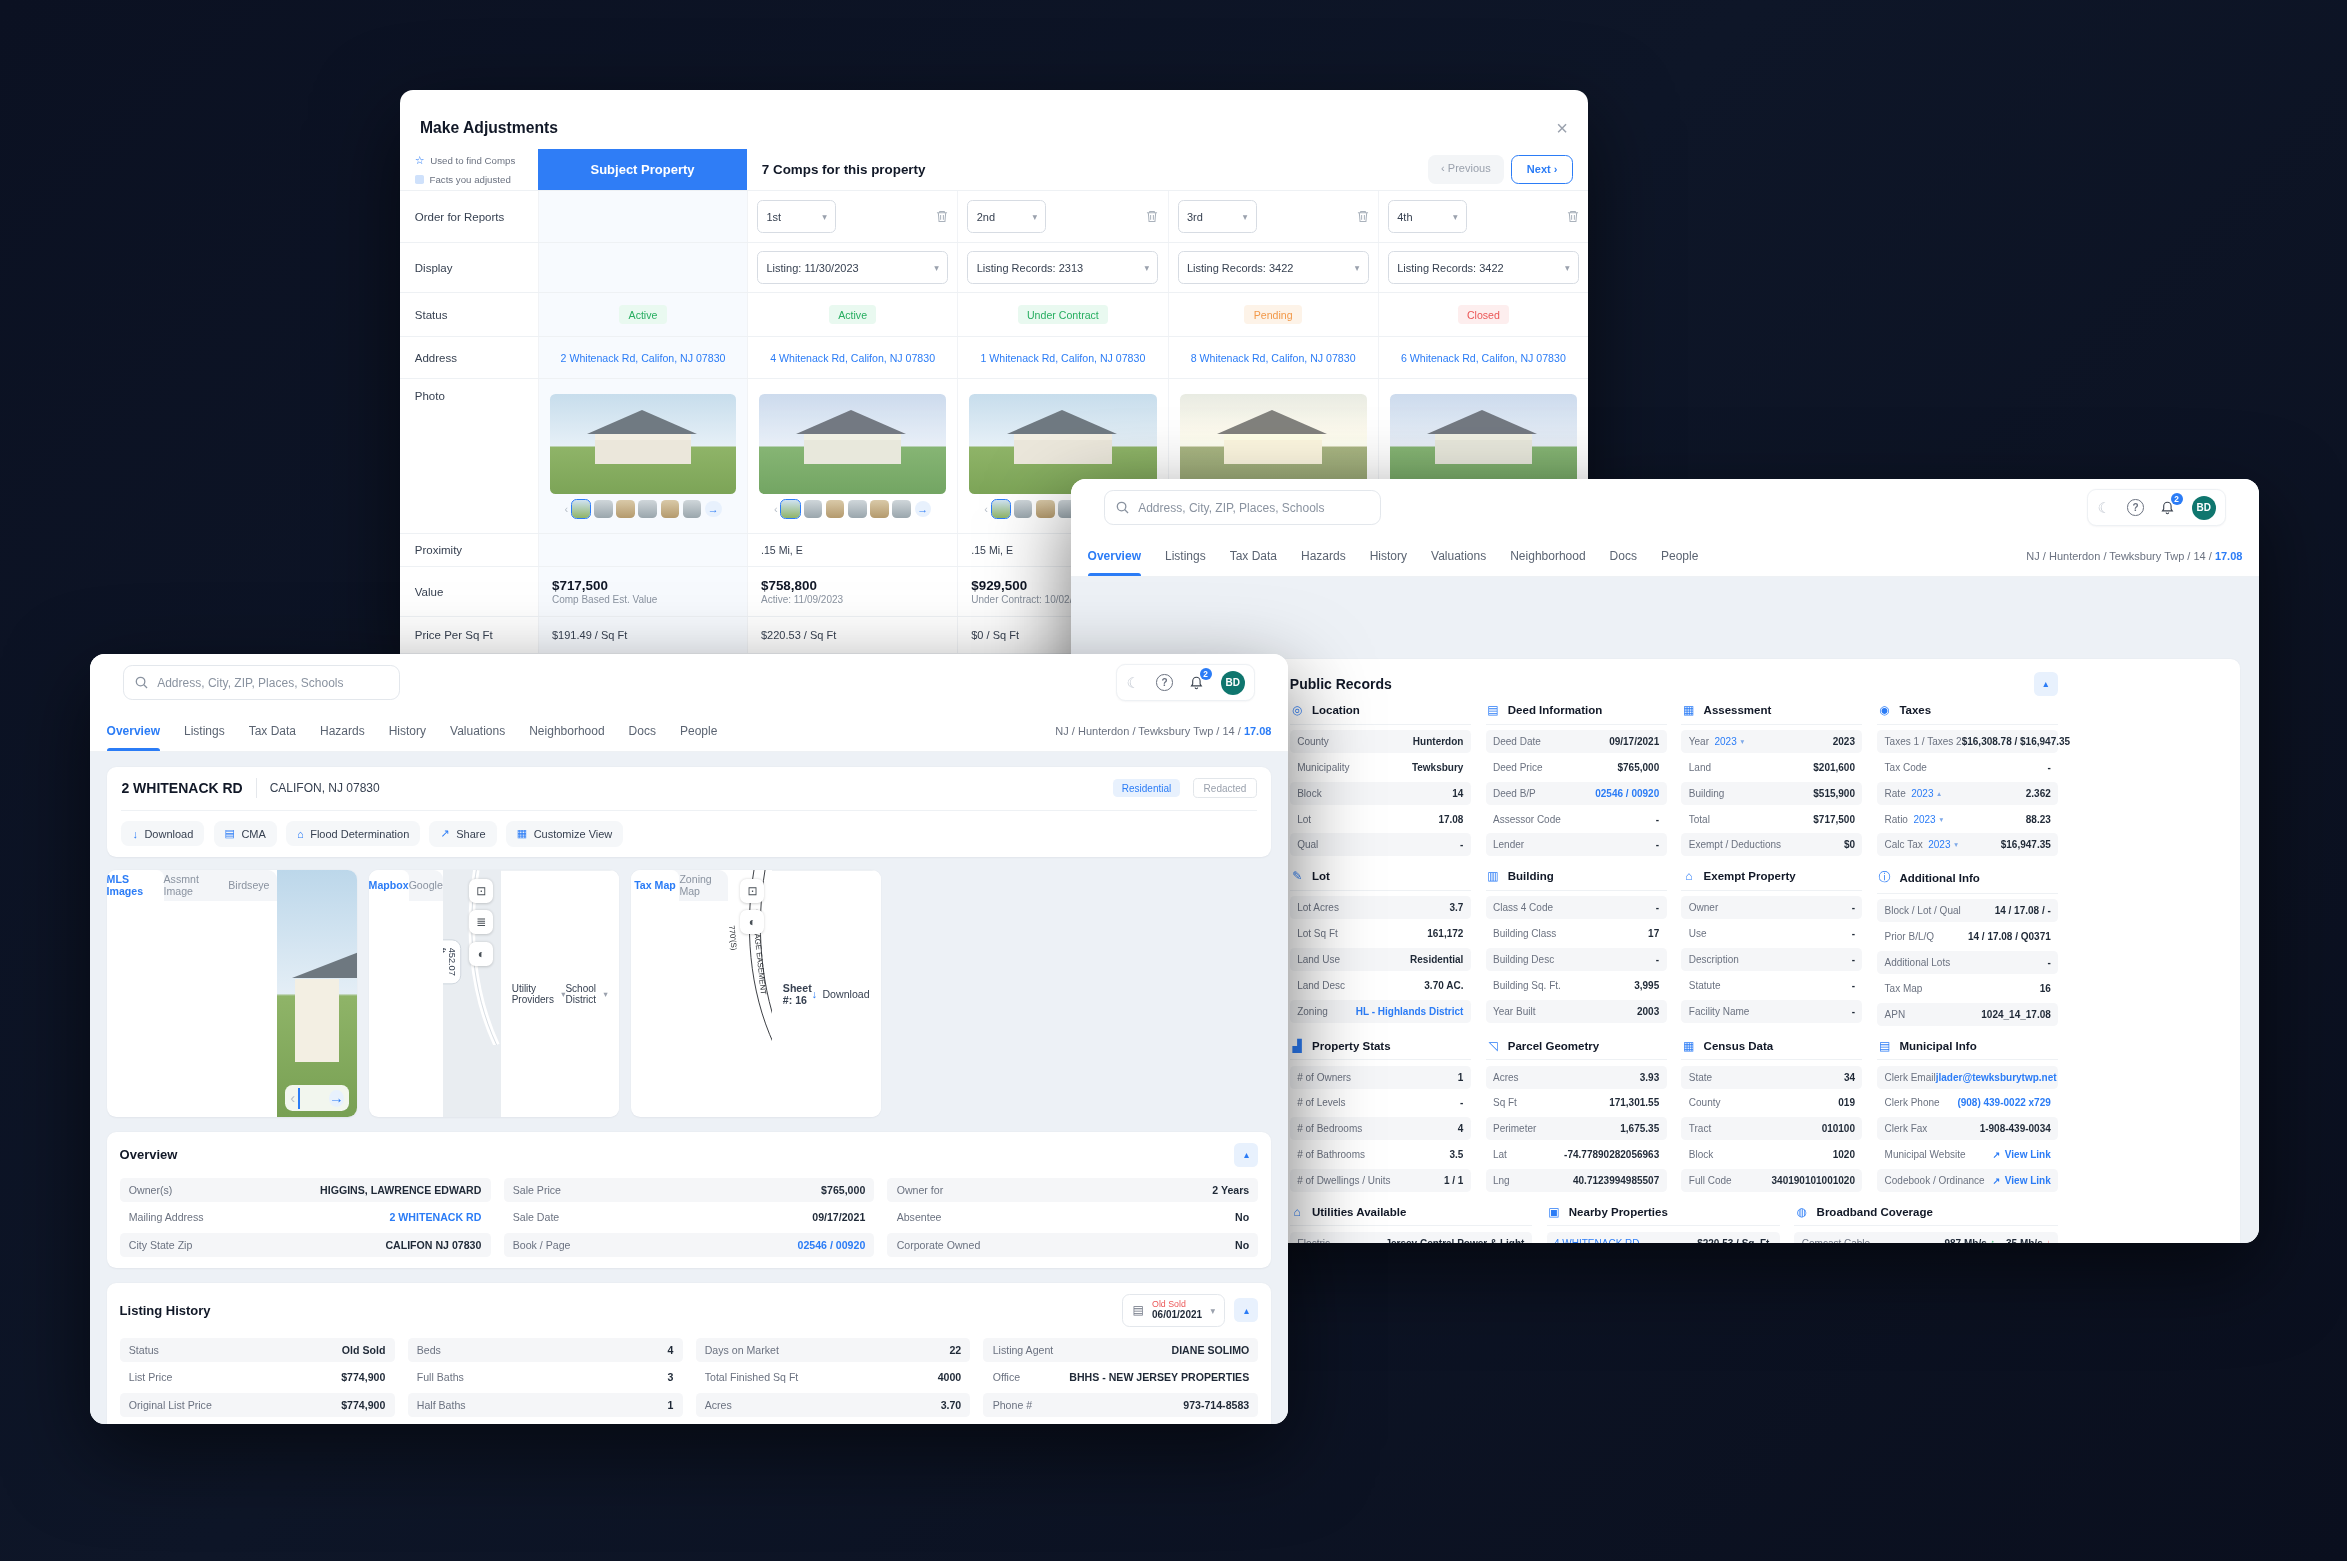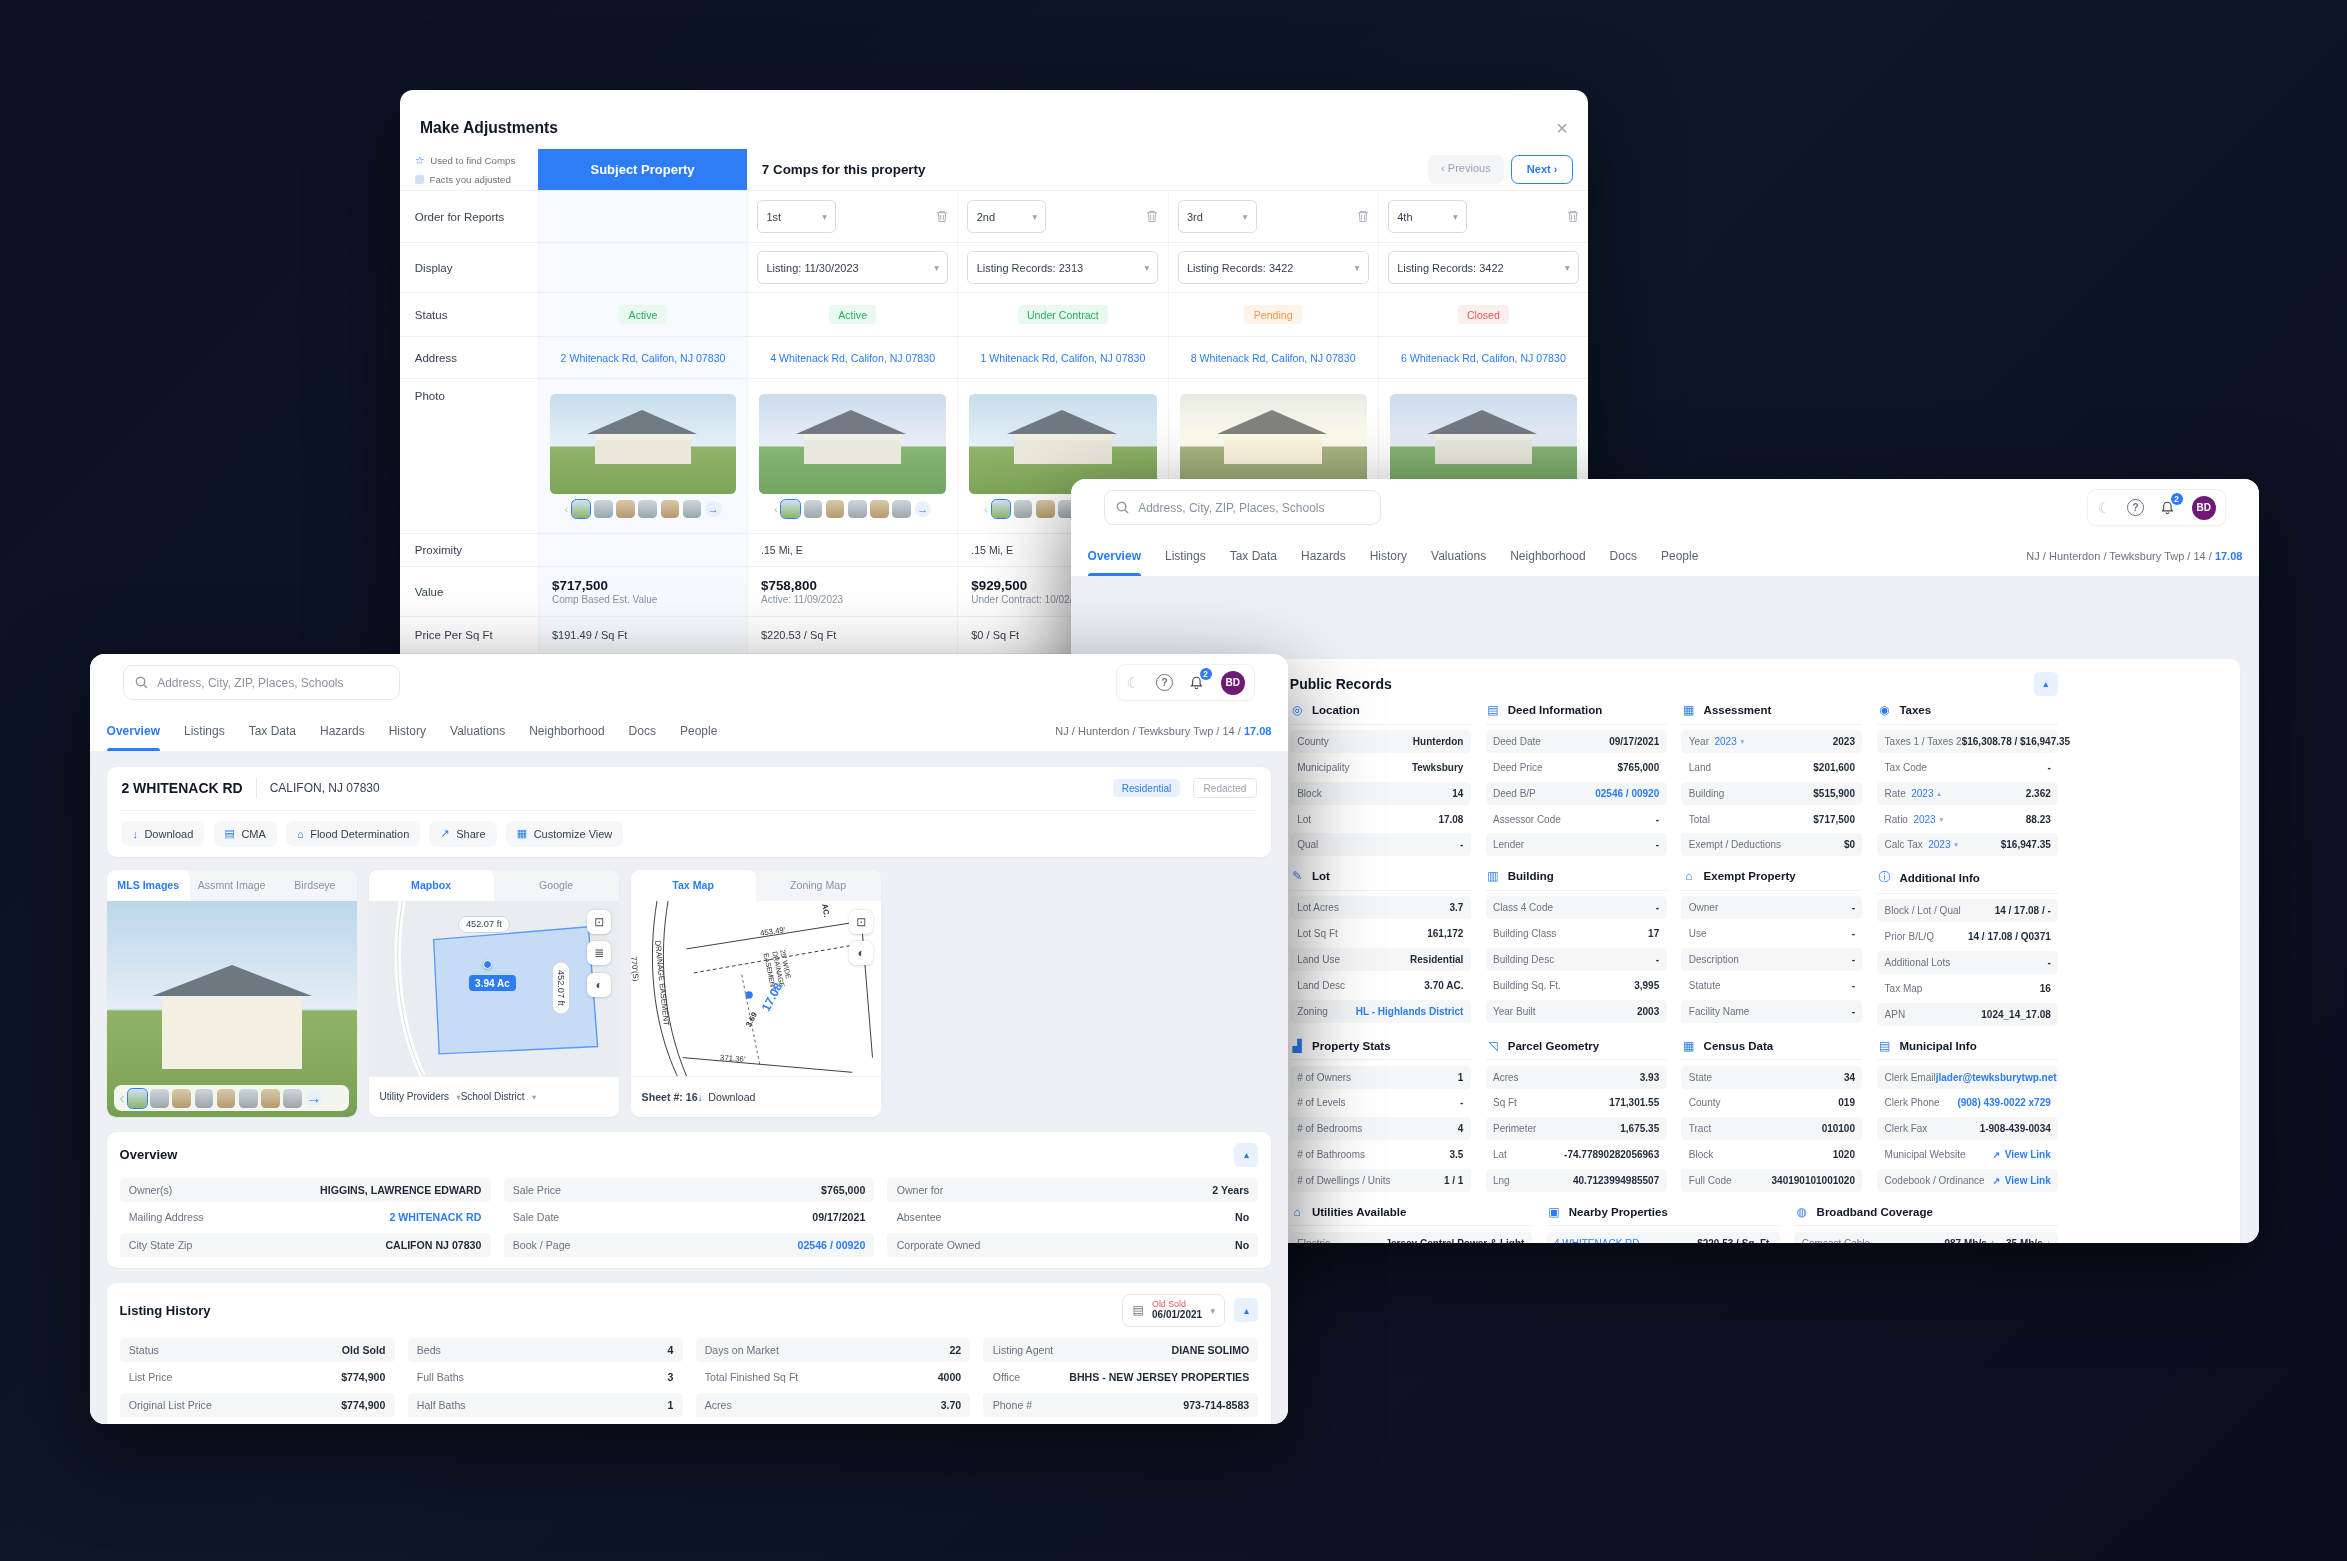--- a/index.html
+++ b/index.html
@@ -16,21 +16,21 @@
 
 
 .topbar { height:57px; display:flex; align-items:center; justify-content:space-between; padding:0 33px; background:#fff; }
 .searchbox { display:flex; align-items:center; gap:9.2px; width:277px; height:35px; border:0.9px solid #e3e7ec; border-radius:9.2px; padding:0 11px; color:#8a93a0; font-size:12px; background:#fff; }
 .searchbox svg { flex:0 0 auto; }
 .icon-pill { display:flex; align-items:center; gap:16.6px; background:#fff; border:0.9px solid #eef1f4; border-radius:9.2px; padding:5.5px 9.2px; box-shadow:0 0.9px 1.8px rgba(16,24,40,.04); }
 .moon { color:#c3c9d2; font-size:14.8px; }
 .help { width:16.6px; height:16.6px; border:1.5px solid #6b7280; border-radius:50%; color:#6b7280; font-size:10px; font-weight:bold; display:flex; align-items:center; justify-content:center; }
 .bell { position:relative; display:flex; }
 .badge { position:absolute; top:-6.5px; right:-7.4px; background:#2b7cf6; color:#fff; border-radius:7.4px; font-size:8.3px; font-weight:bold; padding:0.9px 3.7px; }
-.avatar { width:24px; height:24px; border-radius:50%; background:#701a75; color:#fff; font-size:10px; font-weight:bold; display:flex; align-items:center; justify-content:center; }
+.avatar { width:24px; height:24px; border-radius:50%; background:#0f766e; color:#fff; font-size:10px; font-weight:bold; display:flex; align-items:center; justify-content:center; }
 .tabsrow { display:flex; align-items:center; justify-content:space-between; padding:0 16.6px; border-bottom:0.9px solid #eef1f4; background:#fff; height:41px; }
 .tabs { display:flex; gap:24px; height:100%; align-items:center; }
 .tab { font-size:12px; color:#5b6472; position:relative; height:100%; display:flex; align-items:center; cursor:pointer; white-space:nowrap; }
 .tab.active { color:#2b7cf6; font-weight:bold; }
 .tab.active::after { content:""; position:absolute; left:0; right:0; bottom:0; height:2.8px; background:#2b7cf6; border-radius:2.8px 2.8px 0 0; }
 .crumb { font-size:11px; color:#6b7280; white-space:nowrap; }
 .crumb b { color:#2b7cf6; }
 .content { background:#edf1f6; height:100%; padding:14.8px 16.6px; }
 .card { background:#fff; border-radius:9.2px; box-shadow:0 0.9px 1.8px rgba(16,24,40,.05); }
 .link { color:#2b7cf6 !important; }
@@ -94,21 +94,21 @@
 .prop-addr { font-size:14px; font-weight:bold; color:#111827; }
 .vdiv { width:0.9px; height:20px; background:#e5e8ec; }
 .prop-city { font-size:12px; color:#374151; flex:1; }
 .badge-tag { font-size:10px; padding:3.7px 9.2px; border-radius:4.6px; }
 .badge-tag.blue { background:#e8f1fd; color:#2b7cf6; }
 .badge-tag.gray { background:#fff; border:0.9px solid #e2e6ea; color:#9aa1ad; }
 .prop-actions { display:flex; gap:9.2px; align-items:center; height:46px; }
 .chip { display:flex; gap:6.5px; align-items:center; background:#f5f7f9; border-radius:7.4px; padding:6.5px 11px; font-size:11px; color:#374151; cursor:pointer; }
 .chip i { color:#2b7cf6; font-style:normal; font-size:11px; }
 .media-row { display:flex; gap:12px; margin-top:13px; }
-.panel { width:250px; height:247px; display:flex; flex-direction:column; overflow:hidden; }
+.panel { width:250px; height:247px; display:flex; overflow:hidden; }
 .ptabs { display:flex; height:31px; background:#f3f5f8; border-radius:9.2px 9.2px 0 0; flex:0 0 auto; }
 .ptab { flex:1; display:flex; align-items:center; justify-content:center; font-size:10.6px; color:#8a93a0; cursor:pointer; }
 .ptab.active { background:#fff; color:#2b7cf6; font-weight:bold; border-radius:7.4px 7.4px 0 0; }
 .pbody { flex:1; position:relative; overflow:hidden; }
 .pfoot { flex:0 0 41px; display:flex; align-items:center; padding:0 11px; border-top:0.9px solid #eef1f4; background:#fff; }
 .pfoot .sel2 { font-size:10px; color:#374151; display:flex; gap:7.4px; align-items:center; cursor:pointer; }
 .pfoot .sel2 .car { color:#9aa1ad; font-size:8.3px; }
 .sheet { font-size:10.6px; color:#374151; font-weight:bold; }
 .dl { font-size:10.6px; color:#374151; display:flex; gap:5.5px; align-items:center; cursor:pointer; }
 .dl i { font-style:normal; color:#2b7cf6; }

